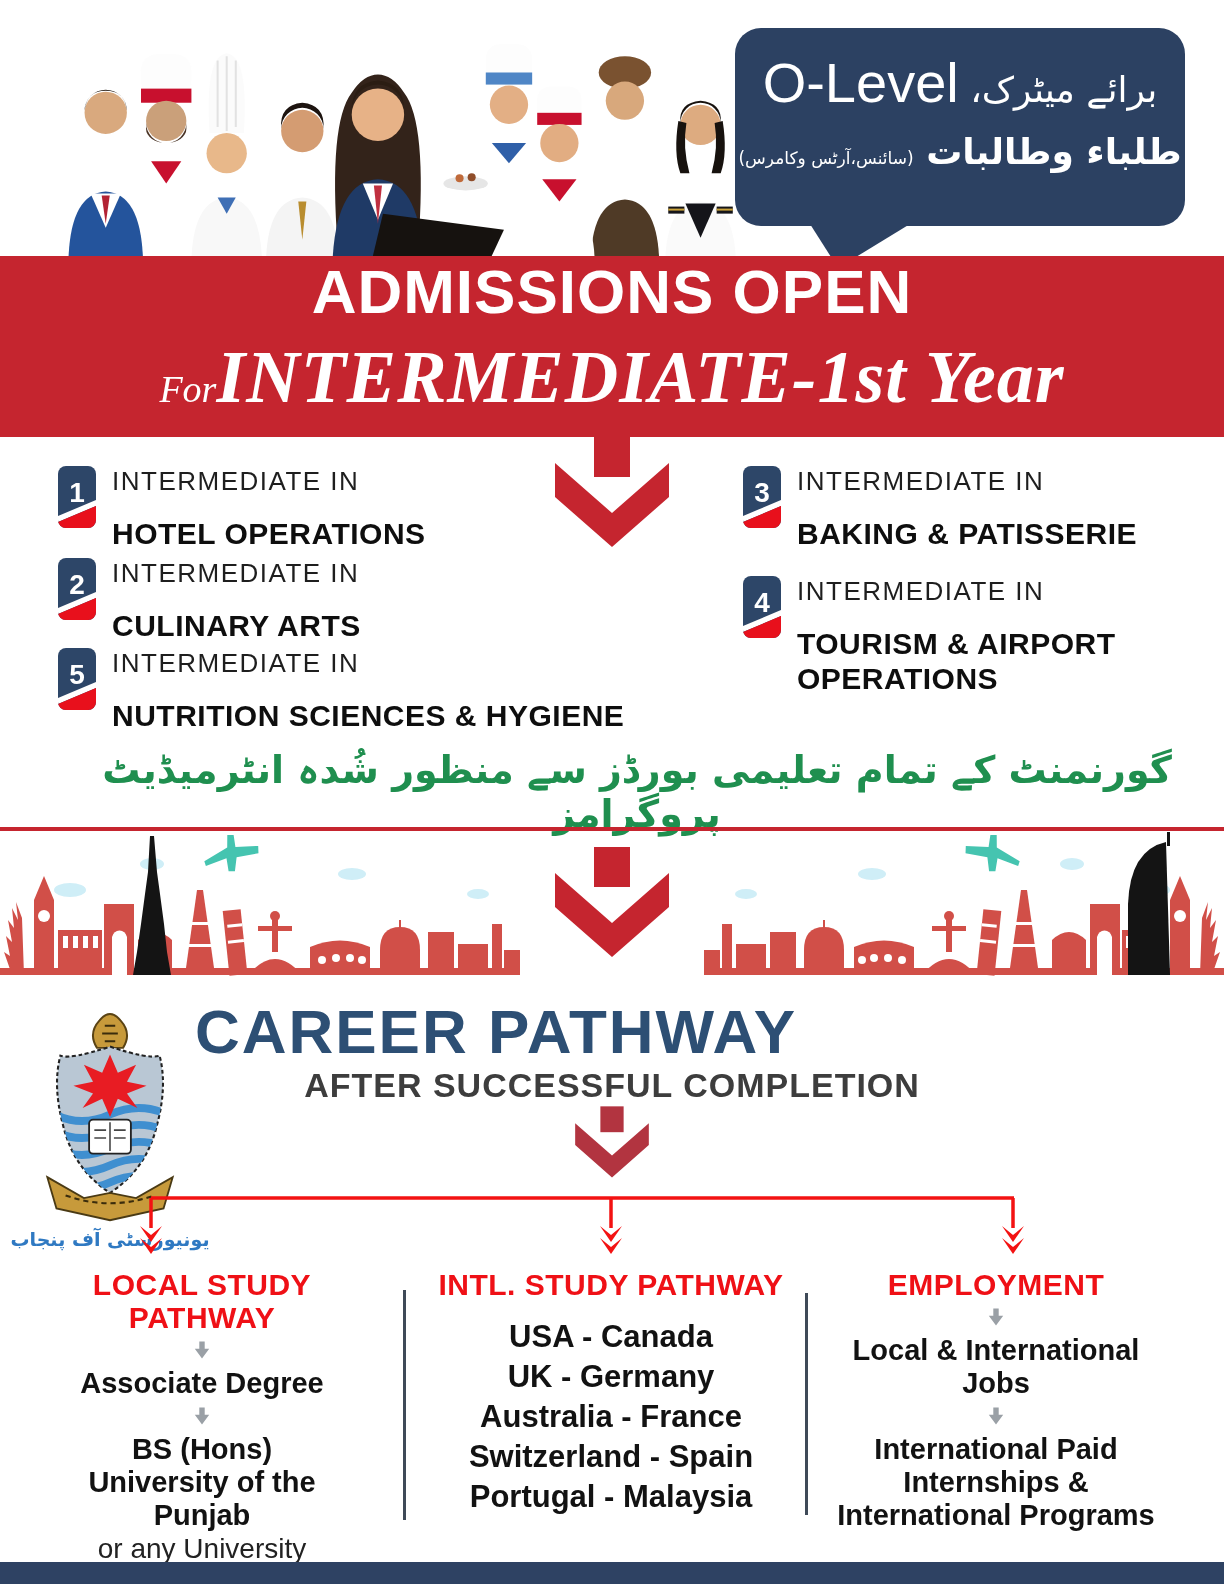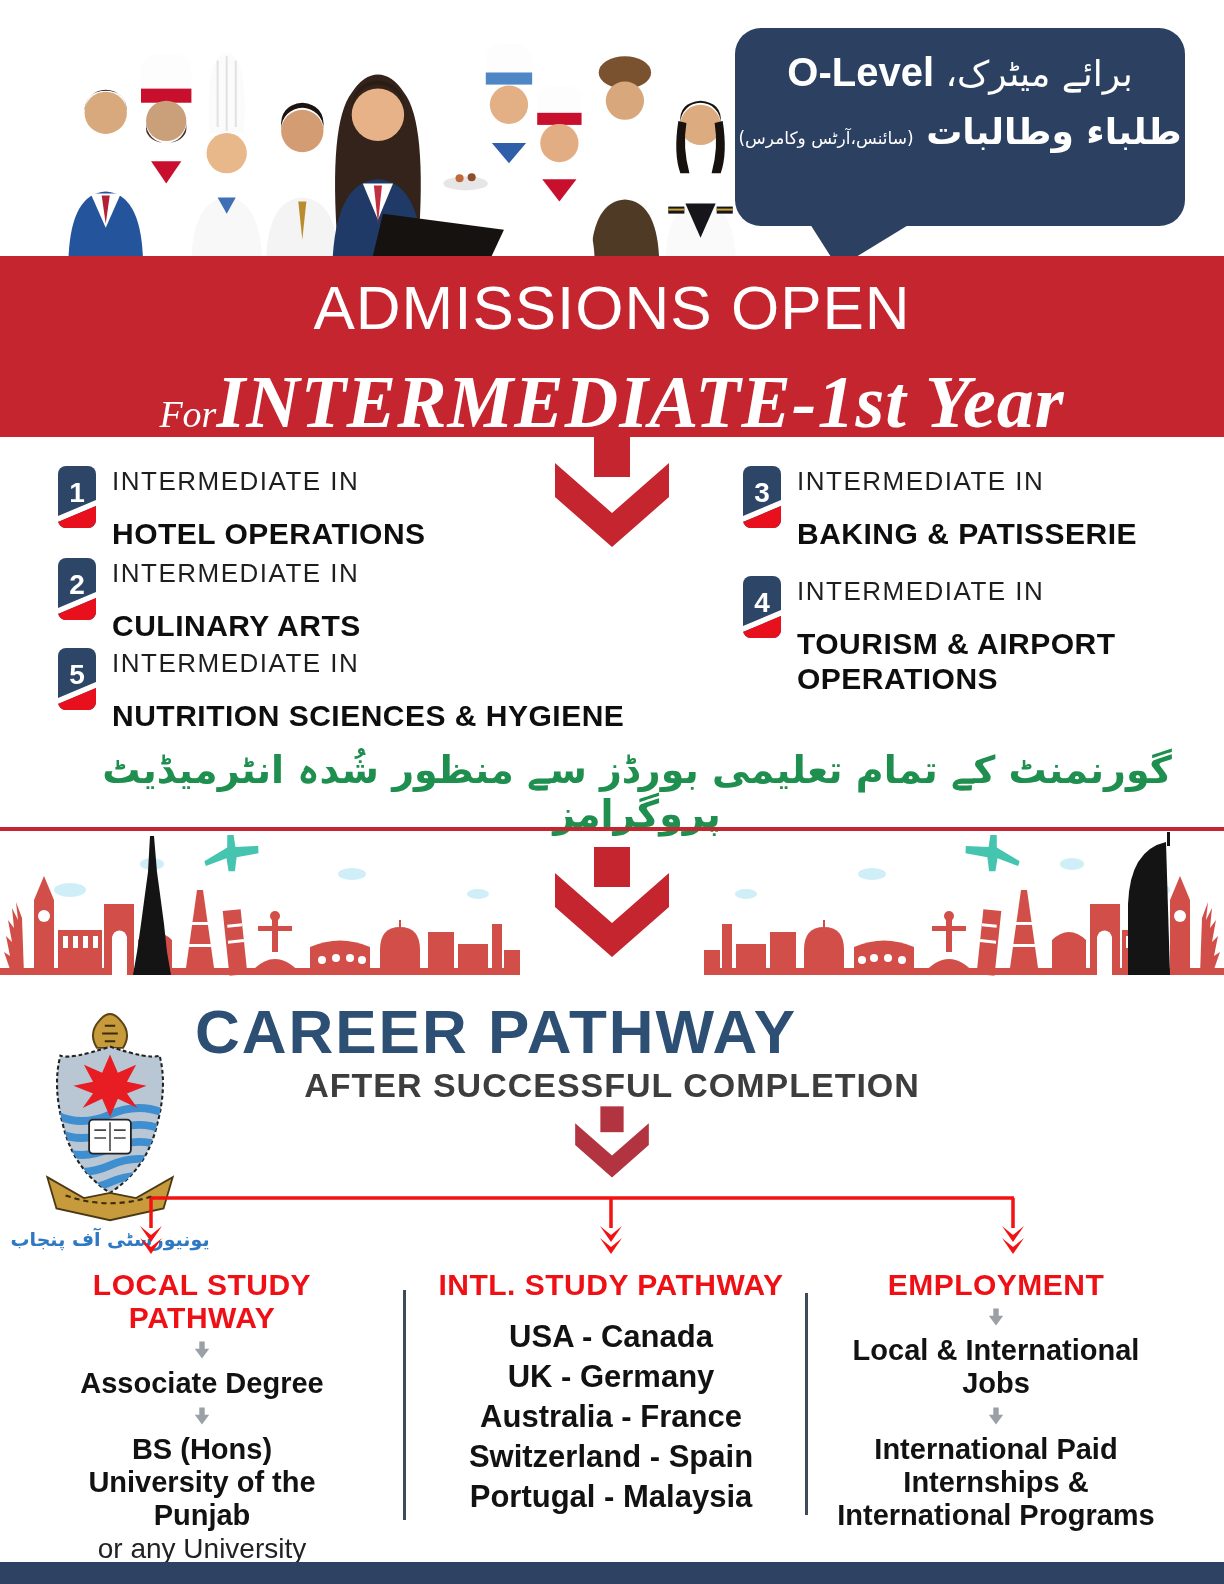--- a/index.html
+++ b/index.html
@@ -7,29 +7,29 @@
        font-family:"Liberation Sans",sans-serif;}
   .abs{position:absolute;}
 
   
   #students{left:30px;top:12px;width:716px;height:248px;}
 
   
   #bubble{left:735px;top:28px;width:450px;height:198px;background:#2c4162;border-radius:26px;
           color:#fff;text-align:center;direction:rtl;}
   #bubble .l1{margin-top:22px;font-size:36px;font-family:"DejaVu Sans",sans-serif;white-space:nowrap;}
-  #bubble .l1 b{font-size:40px;font-weight:bold;font-family:"Liberation Sans",sans-serif;direction:ltr;unicode-bidi:embed;}
+  #bubble .l1 b{font-size:56px;font-weight:normal;font-family:"Liberation Sans",sans-serif;direction:ltr;unicode-bidi:embed;}
   #bubble .l2{margin-top:16px;font-size:36px;font-weight:bold;font-family:"DejaVu Sans",sans-serif;white-space:nowrap;}
   #bubble .l2 .paren{font-size:17px;font-weight:normal;}
   #bubble-tail{left:800px;top:224px;width:120px;height:46px;}
 
   
   #banner{left:0;top:256px;width:1224px;height:181px;background:#c5252f;color:#fff;}
-  #banner .t1{margin-top:16px;text-align:center;font-size:62px;font-weight:400;letter-spacing:1px;}
-  #banner .t2{display:flex;justify-content:center;align-items:baseline;margin-top:17px;}
+  #banner .t1{text-align:center;font-size:62px;font-weight:700;letter-spacing:1px;}
+  #banner .t2{display:flex;justify-content:center;align-items:baseline;margin-top:8px;}
   #banner .for{font-family:"Liberation Serif",serif;font-style:italic;font-size:38px;}
   #banner .sub{font-family:"Liberation Serif",serif;font-style:italic;font-weight:bold;font-size:74px;letter-spacing:1px;}
 
   
   .chev{fill:#c5252f;}
   .chev-dark{fill:#b23440;}
 
   
   .prog{position:absolute;display:flex;align-items:flex-start;}
   .prog .ptext{margin-left:16px;}

